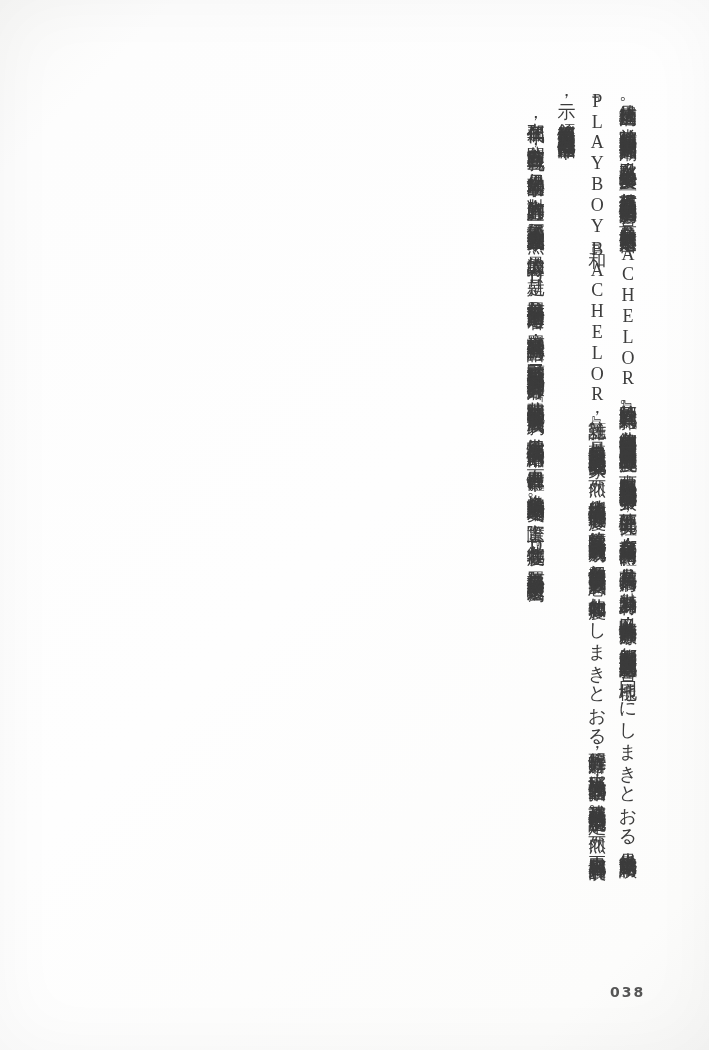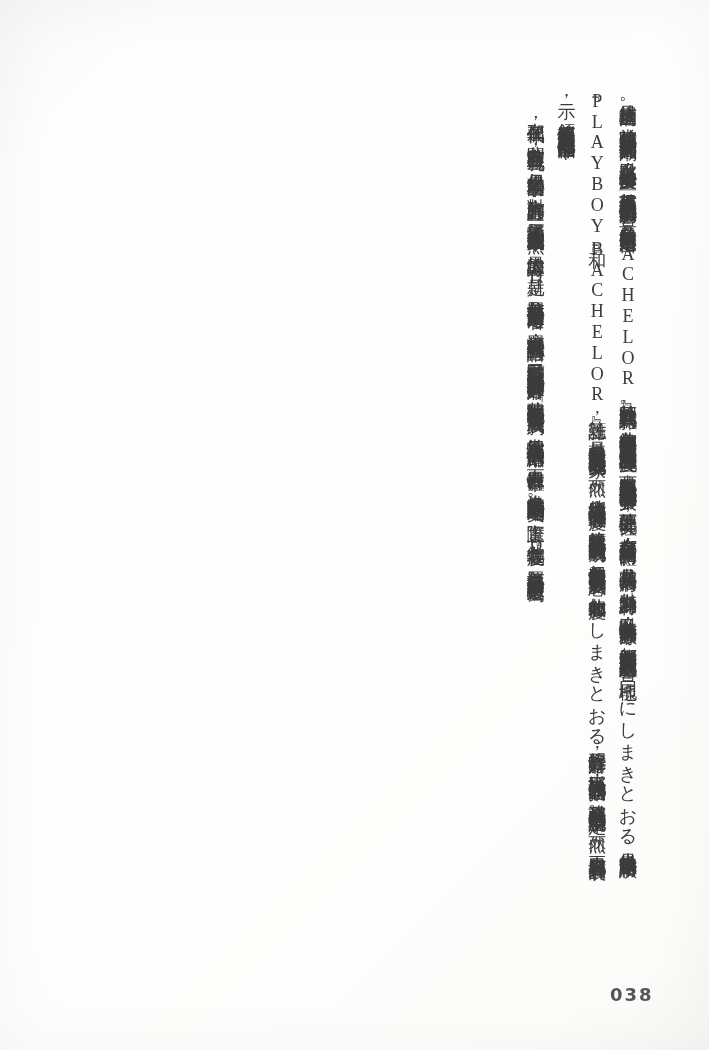--- a/index.html
+++ b/index.html
@@ -36,21 +36,21 @@
   }
   .text-block p.indent {
     text-indent: 19px;
   }
   .page-number {
     position: absolute;
     top: 984px;
     left: 610px;
     font-family: "DejaVu Sans", "Liberation Sans", sans-serif;
     font-weight: 700;
-    font-size: 18px;
+    font-size: 14px;
     letter-spacing: 2px;
     color: #555555;
   }
 </style>
 </head>
 <body>
 
 <div class="page">
   <div class="text-block">
     <p>緯是這麼描述的。當時他雖然知道八〇年代初期的蘿莉控風潮，以及在那之後誕生的美少女漫畫，但其作品反而更多地是受到色情劇畫的影響。而最大的衝擊果然還是來自『BACHELOR』等外國的巨乳寫真雜誌。北御牧慶是個從國中時就會堂堂正正在書店購買此類雜誌的重度巨乳控。由此可以想像外國巨乳寫真雜誌對他造成的衝擊有多大。他筆下的巨乳女性，全都有著超越日本人體格的肉體，尤其是寬長的肩幅、魅力滿點的身材、以及歐美女性特有的外擴胸形等，都能看出深深受到外國巨乳寫真雜誌的影響。同樣地，にしまきとおる也是從十幾歲就開始購讀『PLAYBOY』和『BACHELOR』等雜誌，是其中一位很早就發掘埋藏在自己心中的巨乳魂的作家。然而，他所描繪的巨乳女性不同於北御牧慶，儘管乳房是歐美三級片女演員的爆乳級別，但角色整體卻散發著日式偶像的可愛氣息。如北御牧慶和にしまきとおる等覺醒新癖好，堪稱巨乳奇才的作者的抬頭，或許是那個時代自然的演變也說不定。然而，兩人也都異口同聲的表示，曾經煩惱過是否要將自己內心對巨乳的熱情畫進作品中。</p>

